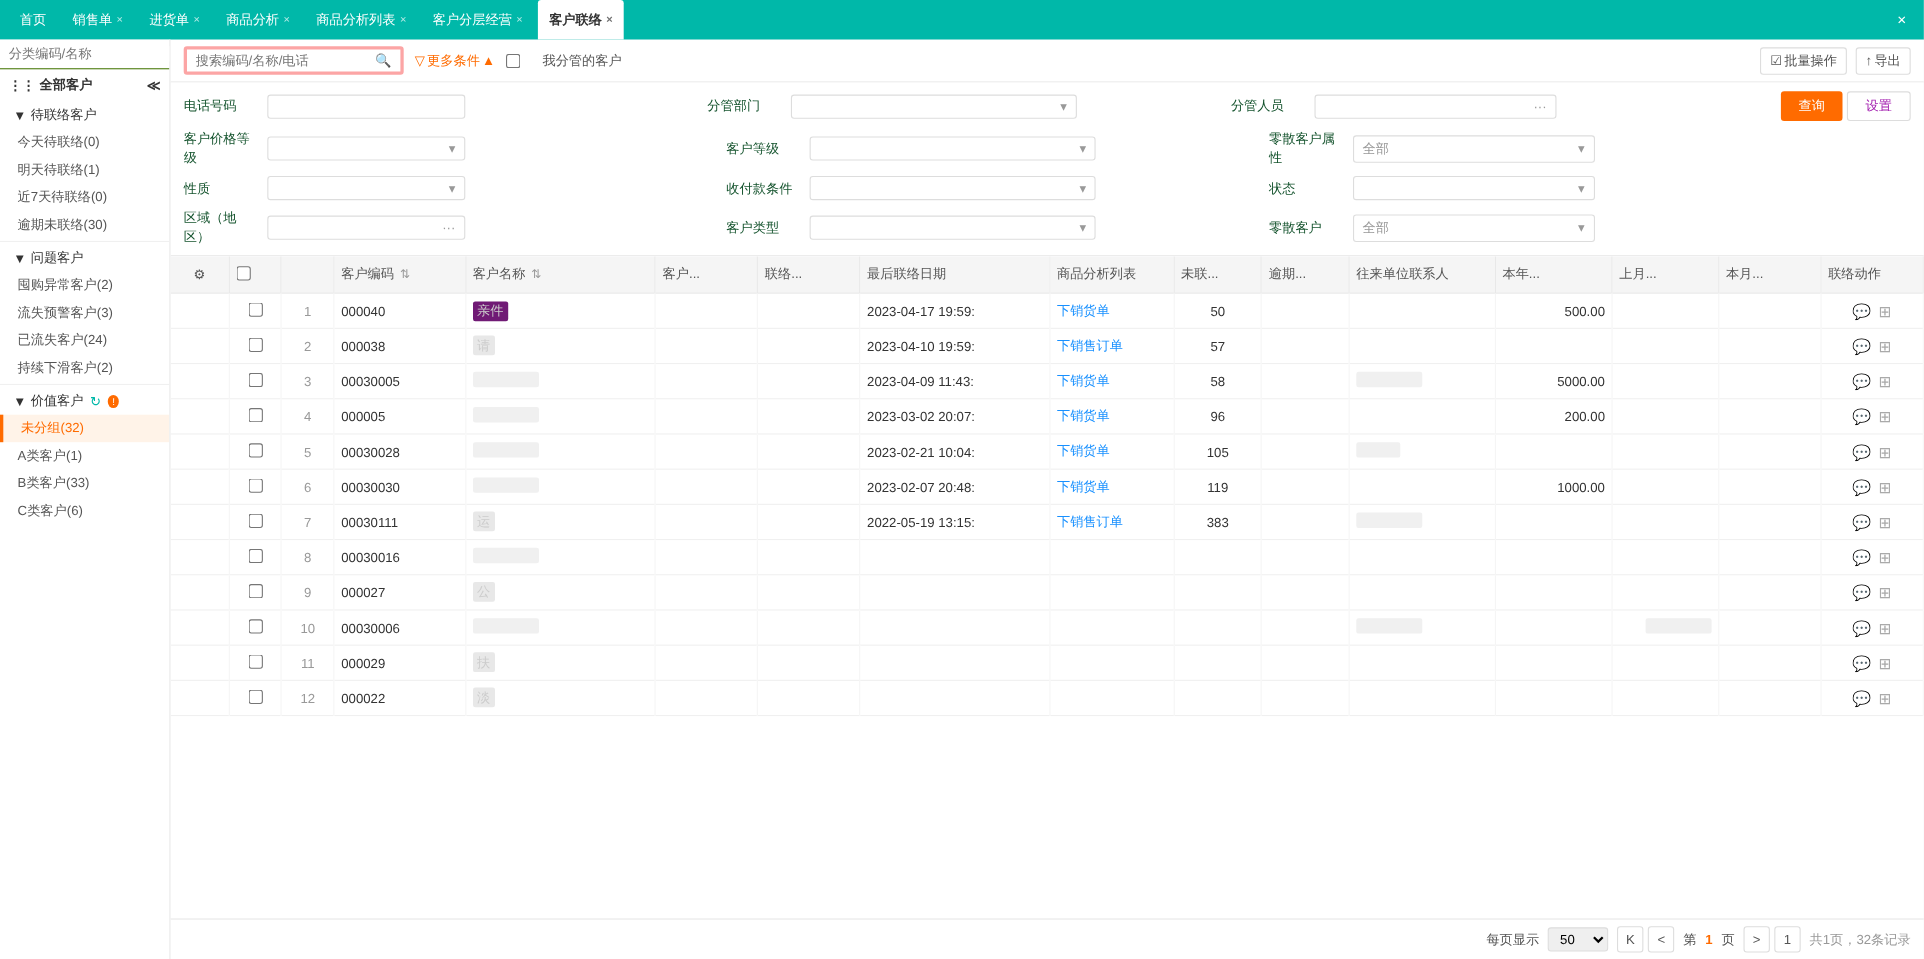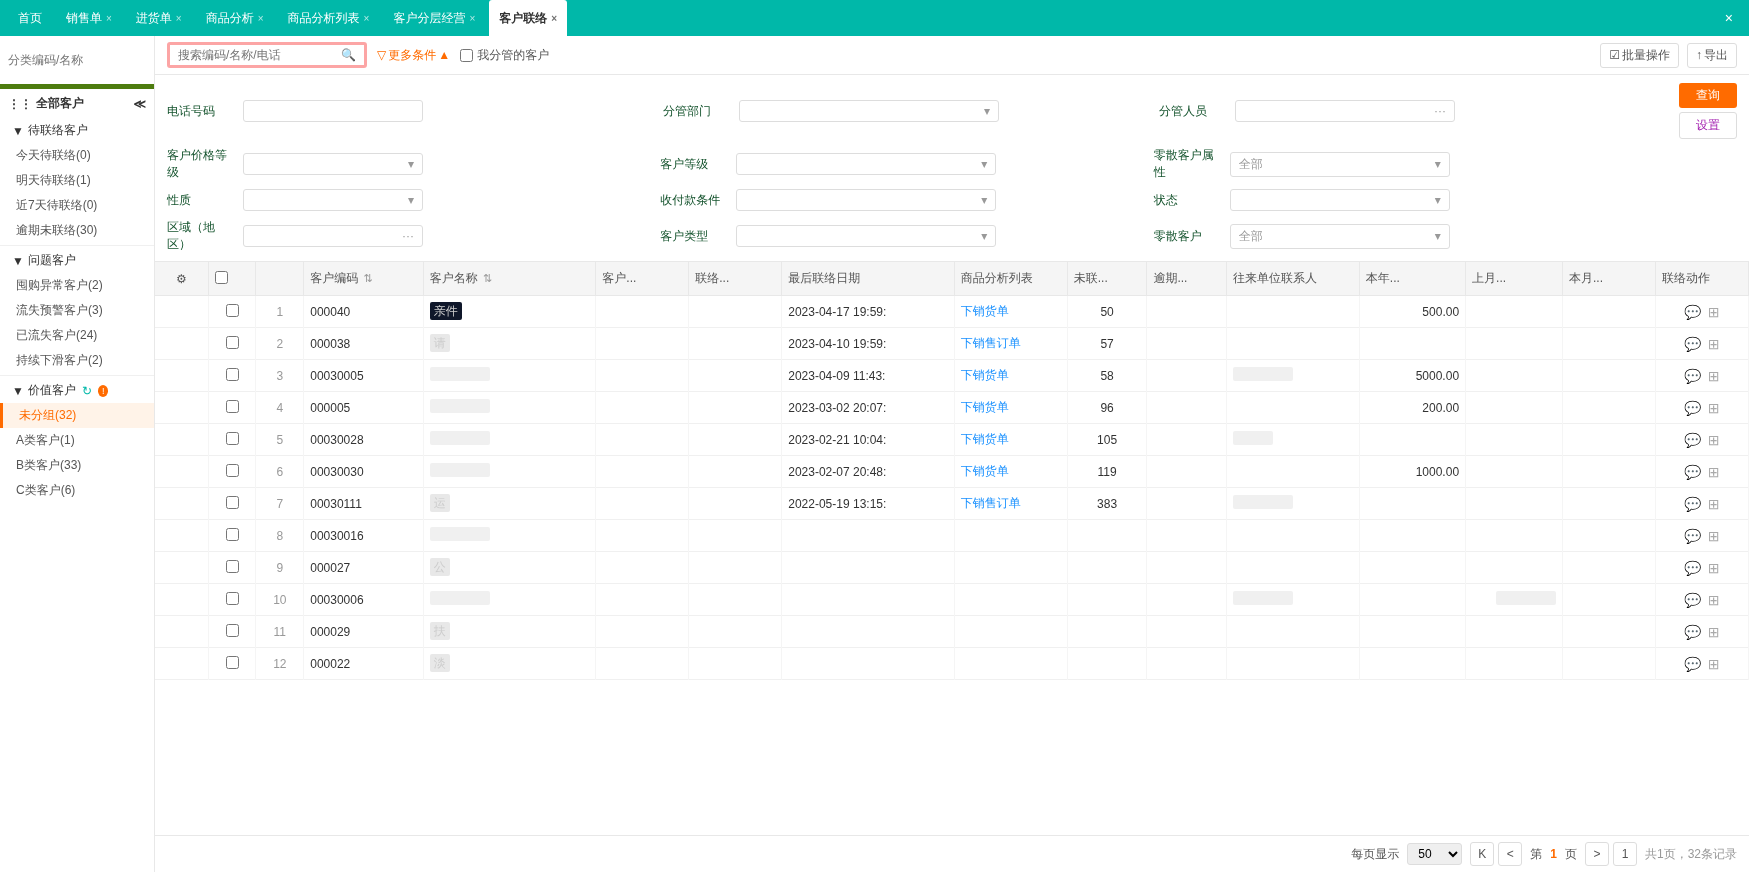--- a/index.html
+++ b/index.html
@@ -33,21 +33,21 @@
     .main-layout {
       display: flex; height: calc(872px - 36px);
     }
 
     
     .sidebar {
       width: 155px; background: white; border-right: 1px solid #e8e8e8;
       display: flex; flex-direction: column; overflow: hidden;
     }
     .sidebar-search {
-      display: flex; align-items: center; padding: 17px 8px; border-bottom: 5px solid #4d7c0f; gap: 4px;
+      display: flex; align-items: center; padding: 6px 8px; border-bottom: 1px solid #4d7c0f; gap: 4px;
     }
     .sidebar-search input {
       flex: 1; border: none; outline: none; font-size: 12px; color: #999;
     }
     .sidebar-content { overflow-y: auto; flex: 1; }
     .sidebar-all-customers {
       display: flex; align-items: center; gap: 4px;
       padding: 6px 8px; font-weight: bold; font-size: 13px; color: #333;
     }
     .sidebar-group-title {
@@ -71,21 +71,21 @@
       padding: 6px 12px; display: flex; align-items: center; gap: 10px;
     }
     .filter-search-box {
       display: flex; align-items: center; gap: 4px;
       border: 3px solid #fca5a5; border-radius: 3px; padding: 3px 8px; width: 200px;
     }
     .filter-search-box input { border: none; outline: none; flex: 1; font-size: 12px; color: #999; }
     .filter-more {
       display: flex; align-items: center; gap: 2px; color: #ff6b00; cursor: pointer; font-size: 12px;
     }
-    .filter-checkbox { display: flex; align-items: center; gap: 4px; color: #555; font-size: 12px; }
+    .filter-checkbox { display: flex; align-items: center; gap: 20px; color: #555; font-size: 12px; }
     .filter-right { margin-left: auto; display: flex; gap: 8px; }
     .btn-batch { 
       display: flex; align-items: center; gap: 2px;
       border: 1px solid #ddd; border-radius: 3px; padding: 3px 8px;
       font-size: 12px; cursor: pointer; color: #555; background: white;
     }
     .btn-export {
       display: flex; align-items: center; gap: 2px;
       border: 1px solid #ddd; border-radius: 3px; padding: 3px 8px;
       font-size: 12px; cursor: pointer; color: #555; background: white;
@@ -106,21 +106,21 @@
     .filter-field-label { color: #14532d; width: 70px; flex-shrink: 0; font-size: 12px; }
     .filter-field-input {
       flex: 1; border: 1px solid #ddd; border-radius: 3px; padding: 3px 8px;
       font-size: 12px; outline: none; color: #999;
     }
     .filter-field-select {
       flex: 1; border: 1px solid #ddd; border-radius: 3px; padding: 3px 8px;
       font-size: 12px; outline: none; color: #999; display: flex; align-items: center;
       justify-content: space-between; cursor: pointer; background: white;
     }
-    .filter-actions { display: flex; flex-direction: column; gap: 4px; margin-left: 24px; }
+    .filter-actions { display: flex; gap: 4px; margin-left: 24px; }
     .btn-query {
       background: #ff6b00; color: white; border: none; border-radius: 3px;
       padding: 4px 16px; font-size: 12px; cursor: pointer;
     }
     .btn-reset {
       background: white; color: #a21caf; border: 1px solid #ddd; border-radius: 3px;
       padding: 4px 16px; font-size: 12px; cursor: pointer;
     }
 
     
@@ -494,21 +494,21 @@
           </tr>
         </thead>
         <tbody id="table-body">
         <tr>
     <td></td>
     <td class="col-checkbox">
       <input type="checkbox" class="checkbox-input" style="">
     </td>
     <td class="col-num">1</td>
     <td class="col-code">000040</td>
-    <td class="col-name"><span style="background:#0f172a;border-radius:2px;padding:2px 4px;color:#ccc;">亲件</span></td>
+    <td class="col-name"><span style="background:#701a75;border-radius:2px;padding:2px 4px;color:#ccc;font-family:Liberation Mono, monospace;">亲件</span></td>
     <td class="col-type"></td>
     <td class="col-contact"></td>
     <td class="col-date">2023-04-17 19:59:</td>
     <td class="col-way"><a class="td-link">下销货单</a></td>
     <td class="col-days">50</td>
     <td class="col-overdue"></td>
     <td class="col-unit"></td>
     <td class="col-year">500.00</td>
     <td class="col-last-month"></td>
     <td class="col-this-month"></td>

